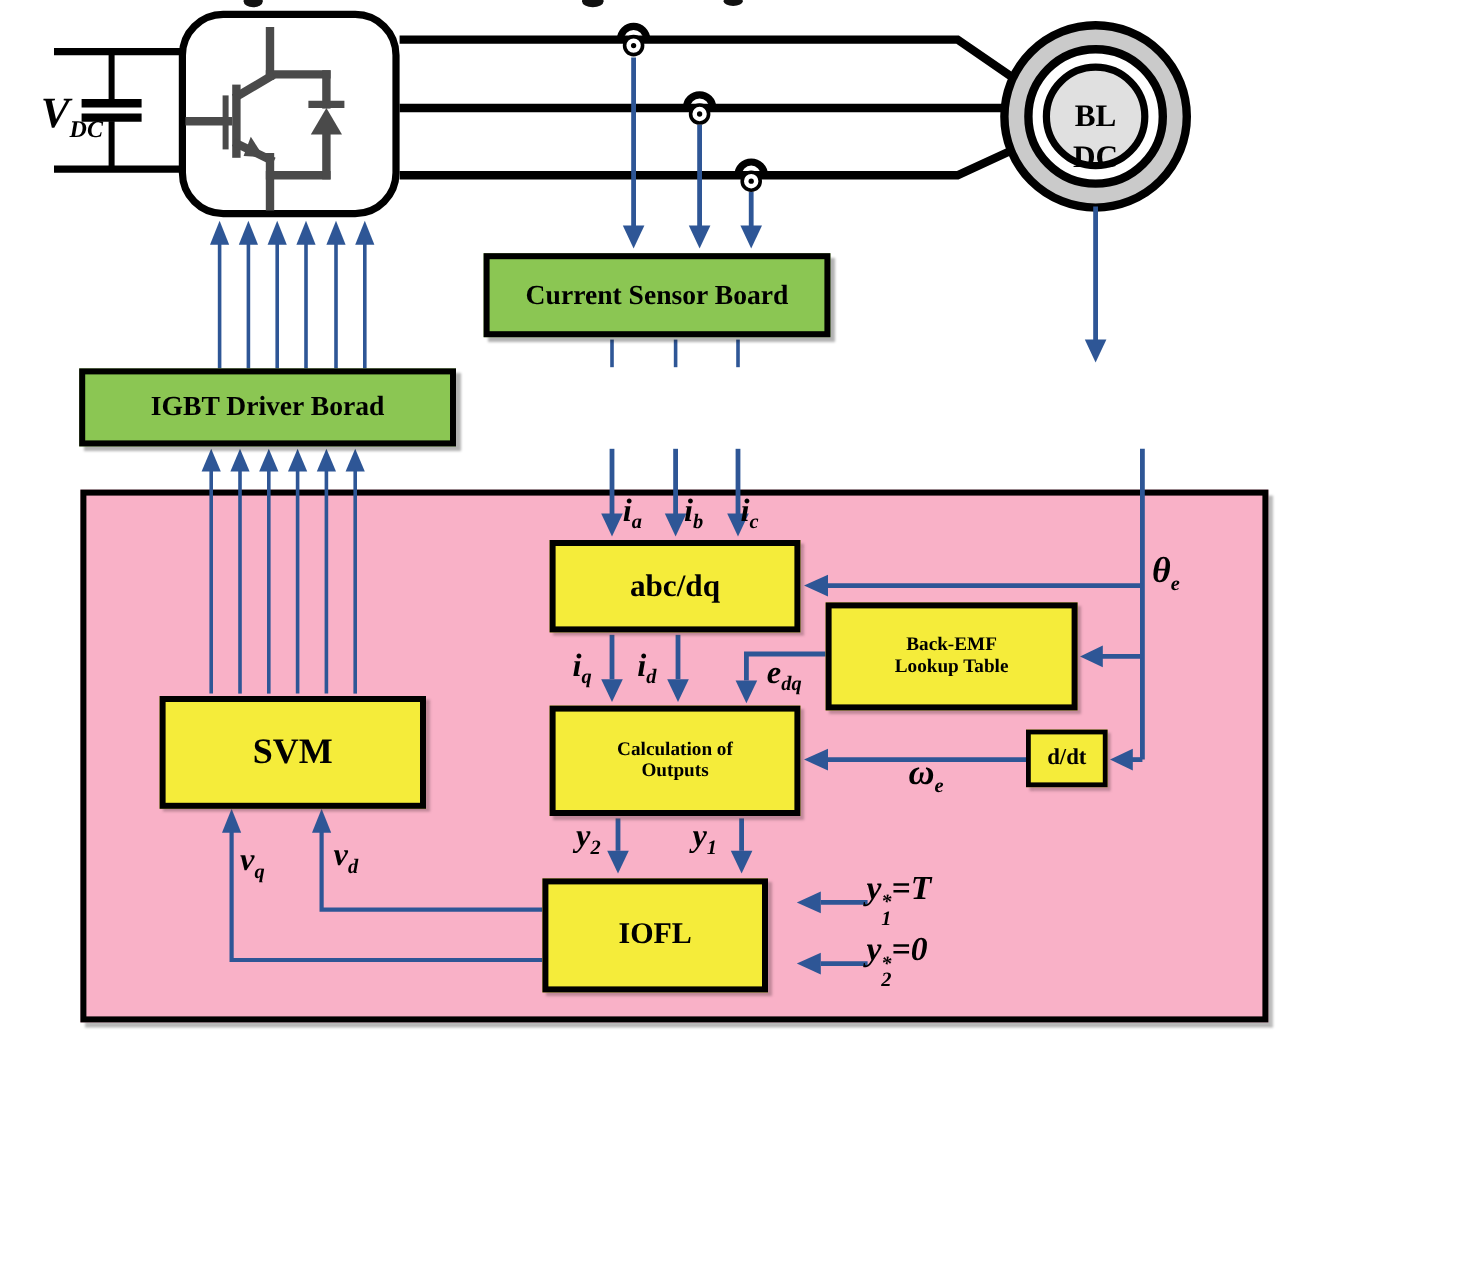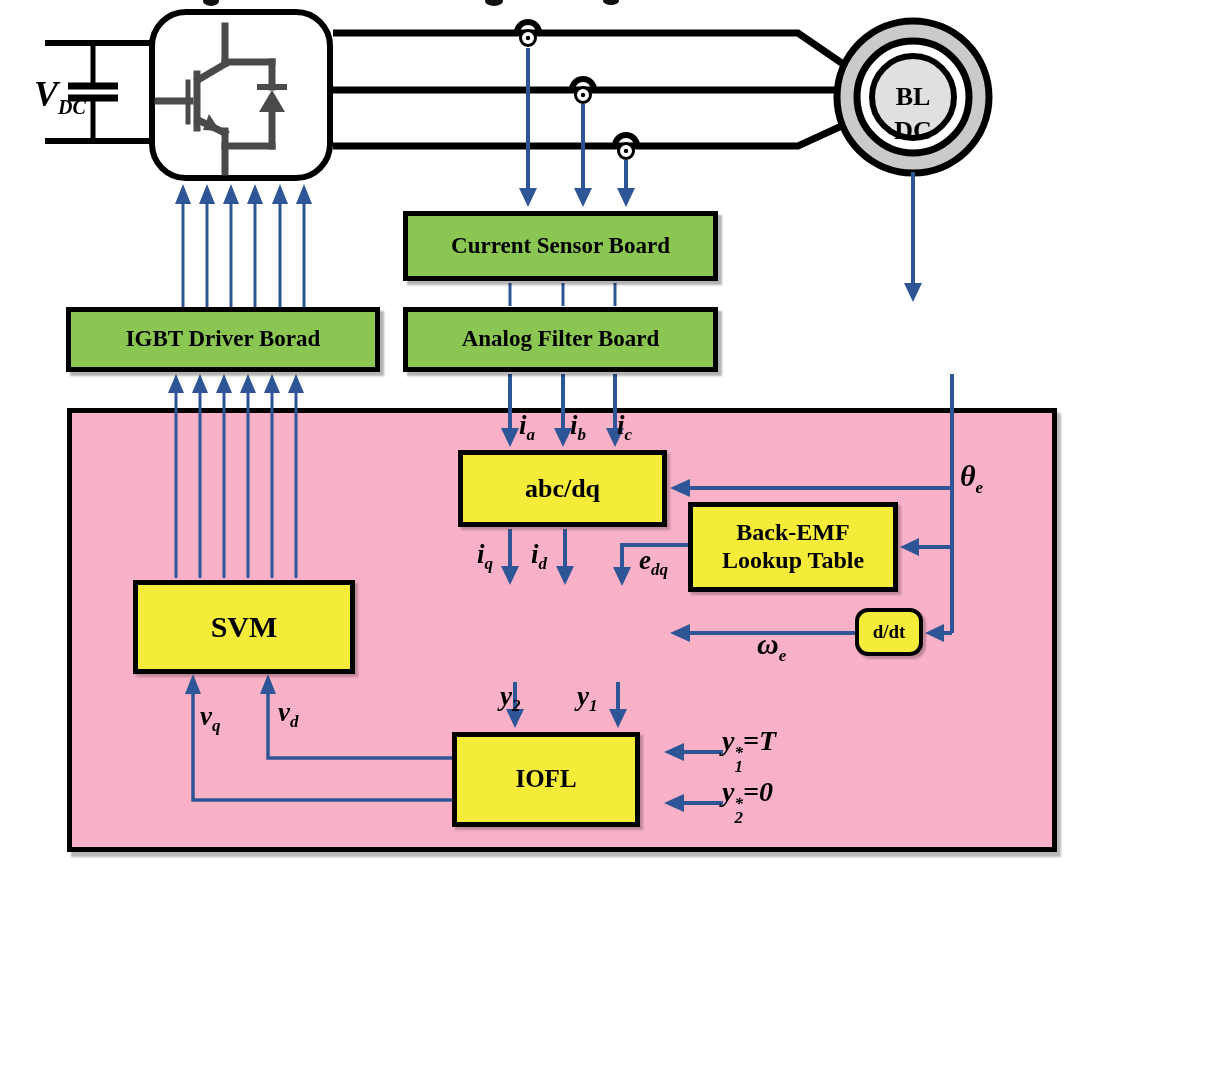--- a/index.html
+++ b/index.html
@@ -6,21 +6,21 @@
   *{box-sizing:border-box;}
   #canvas{position:relative;width:1222px;height:1066px;background:#ffffff;overflow:hidden;
           font-family:"Liberation Serif",serif;color:#000;}
   svg{position:absolute;left:0;top:0;}
   .pink{position:absolute;left:67px;top:408px;width:990px;height:444px;background:#F9B1C7;
         border:5px solid #000;box-shadow:4px 5px 2px rgba(0,0,0,.28);z-index:1;}
   .layer{z-index:2;}
   .board,.ybox{position:absolute;display:flex;flex-direction:column;align-items:center;justify-content:center;
         text-align:center;font-weight:bold;z-index:3;line-height:1.15;}
   .board{background:#8BC653;border:5px solid #000;font-size:23px;box-shadow:4px 4px 2px rgba(0,0,0,.30);}
-  .ybox{background:#F5EC3A;border:5px solid #000;font-size:24px;box-shadow:3px 3px 2px rgba(90,60,70,.35);}
+  .ybox{background:#F5EC3A;border:5px solid #000;font-size:16px;box-shadow:3px 3px 2px rgba(90,60,70,.35);}
   .sig{position:absolute;font-style:italic;font-weight:bold;font-size:27px;z-index:4;line-height:1;}
   .sig sub{font-size:17px;font-style:italic;line-height:1;}
   .motor-label{position:absolute;left:877px;top:61px;width:72px;text-align:center;font-weight:bold;
         font-size:26px;line-height:34px;z-index:4;margin-top:19px;}
   .refstack{display:inline-flex;flex-direction:column;align-items:flex-start;vertical-align:-8px;line-height:.8;}
   .refstack .sup,.refstack .sub2{font-size:17px;font-style:italic;}
   .rhs{font-style:italic;}
 </style>
 </head>
 <body>
@@ -205,59 +205,60 @@
     </g>
   </svg>
 
   <div class="motor-label">
     <div>BL</div>
     <div>DC</div>
   </div>
 
   <span class="sig" style="left:34px;top:76px;font-size:36px;"><span>V</span><sub style="font-size:20px;">DC</sub></span>
 
-  <div class="board" style="left:403px;top:211px;width:315px;height:70px;">
+  <div class="board" style="left:403px;top:211px;width:289px;height:70px;">
     <span>Current Sensor Board</span>
   </div>
   <div class="board" style="left:66px;top:307px;width:314px;height:65px;">
     <span>IGBT Driver Borad</span>
-  </div>
-  <div class="board" style="left:403px;top:307px;width:315px;height:65px;">
-    <span>Analog Filter Board</span>
   </div>
 
   <div class="ybox" style="left:458px;top:450px;width:209px;height:77px;font-size:26px;">
     <span>abc/dq</span>
   </div>
   <div class="ybox" style="left:688px;top:502px;width:210px;height:90px;">
     <span>Back-EMF</span>
     <span>Lookup Table</span>
   </div>
   <div class="ybox" style="left:133px;top:580px;width:222px;height:94px;font-size:30px;">
     <span>SVM</span>
   </div>
-  <div class="ybox" style="left:855px;top:608px;width:68px;height:48px;font-size:19px;border-width:4px;border-radius:13px;">
+  <div class="ybox" style="left:458px;top:588px;width:209px;height:92px;">
+    <span>Calculation of</span>
+    <span>Outputs</span>
+  </div>
+  <div class="ybox" style="left:855px;top:608px;width:68px;height:48px;font-size:19px;border-width:4px;">
     <span>d/dt</span>
   </div>
   <div class="ybox" style="left:452px;top:732px;width:188px;height:95px;font-size:25px;">
     <span>IOFL</span>
   </div>
 
   <span class="sig" style="left:519px;top:412px;"><span>i</span><sub>a</sub></span>
   <span class="sig" style="left:570px;top:412px;"><span>i</span><sub>b</sub></span>
   <span class="sig" style="left:617px;top:412px;"><span>i</span><sub>c</sub></span>
 
   <span class="sig" style="left:477px;top:541px;"><span>i</span><sub>q</sub></span>
   <span class="sig" style="left:531px;top:541px;"><span>i</span><sub>d</sub></span>
   <span class="sig" style="left:639px;top:547px;"><span>e</span><sub>dq</sub></span>
 
   <span class="sig" style="left:960px;top:461px;font-size:30px;"><span>θ</span><sub>e</sub></span>
   <span class="sig" style="left:757px;top:629px;font-size:30px;"><span>ω</span><sub>e</sub></span>
 
-  <span class="sig" style="left:500px;top:683px;"><span>y</span><sub>2</sub></span>
+  <span class="sig" style="left:480px;top:683px;"><span>y</span><sub>2</sub></span>
   <span class="sig" style="left:577px;top:683px;"><span>y</span><sub>1</sub></span>
 
   <span class="sig" style="left:200px;top:703px;text-align:center;"><span>v</span><sub>q</sub></span>
   <span class="sig" style="left:278px;top:699px;"><span>v</span><sub>d</sub></span>
 
   <span class="sig" style="left:722px;top:727px;font-size:28px;"><span>y</span><span class="refstack">
         <span class="sup">*</span>
         <span class="sub2">1</span>
       </span><span class="rhs">=T</span></span>
   <span class="sig" style="left:722px;top:778px;font-size:28px;"><span>y</span><span class="refstack">

